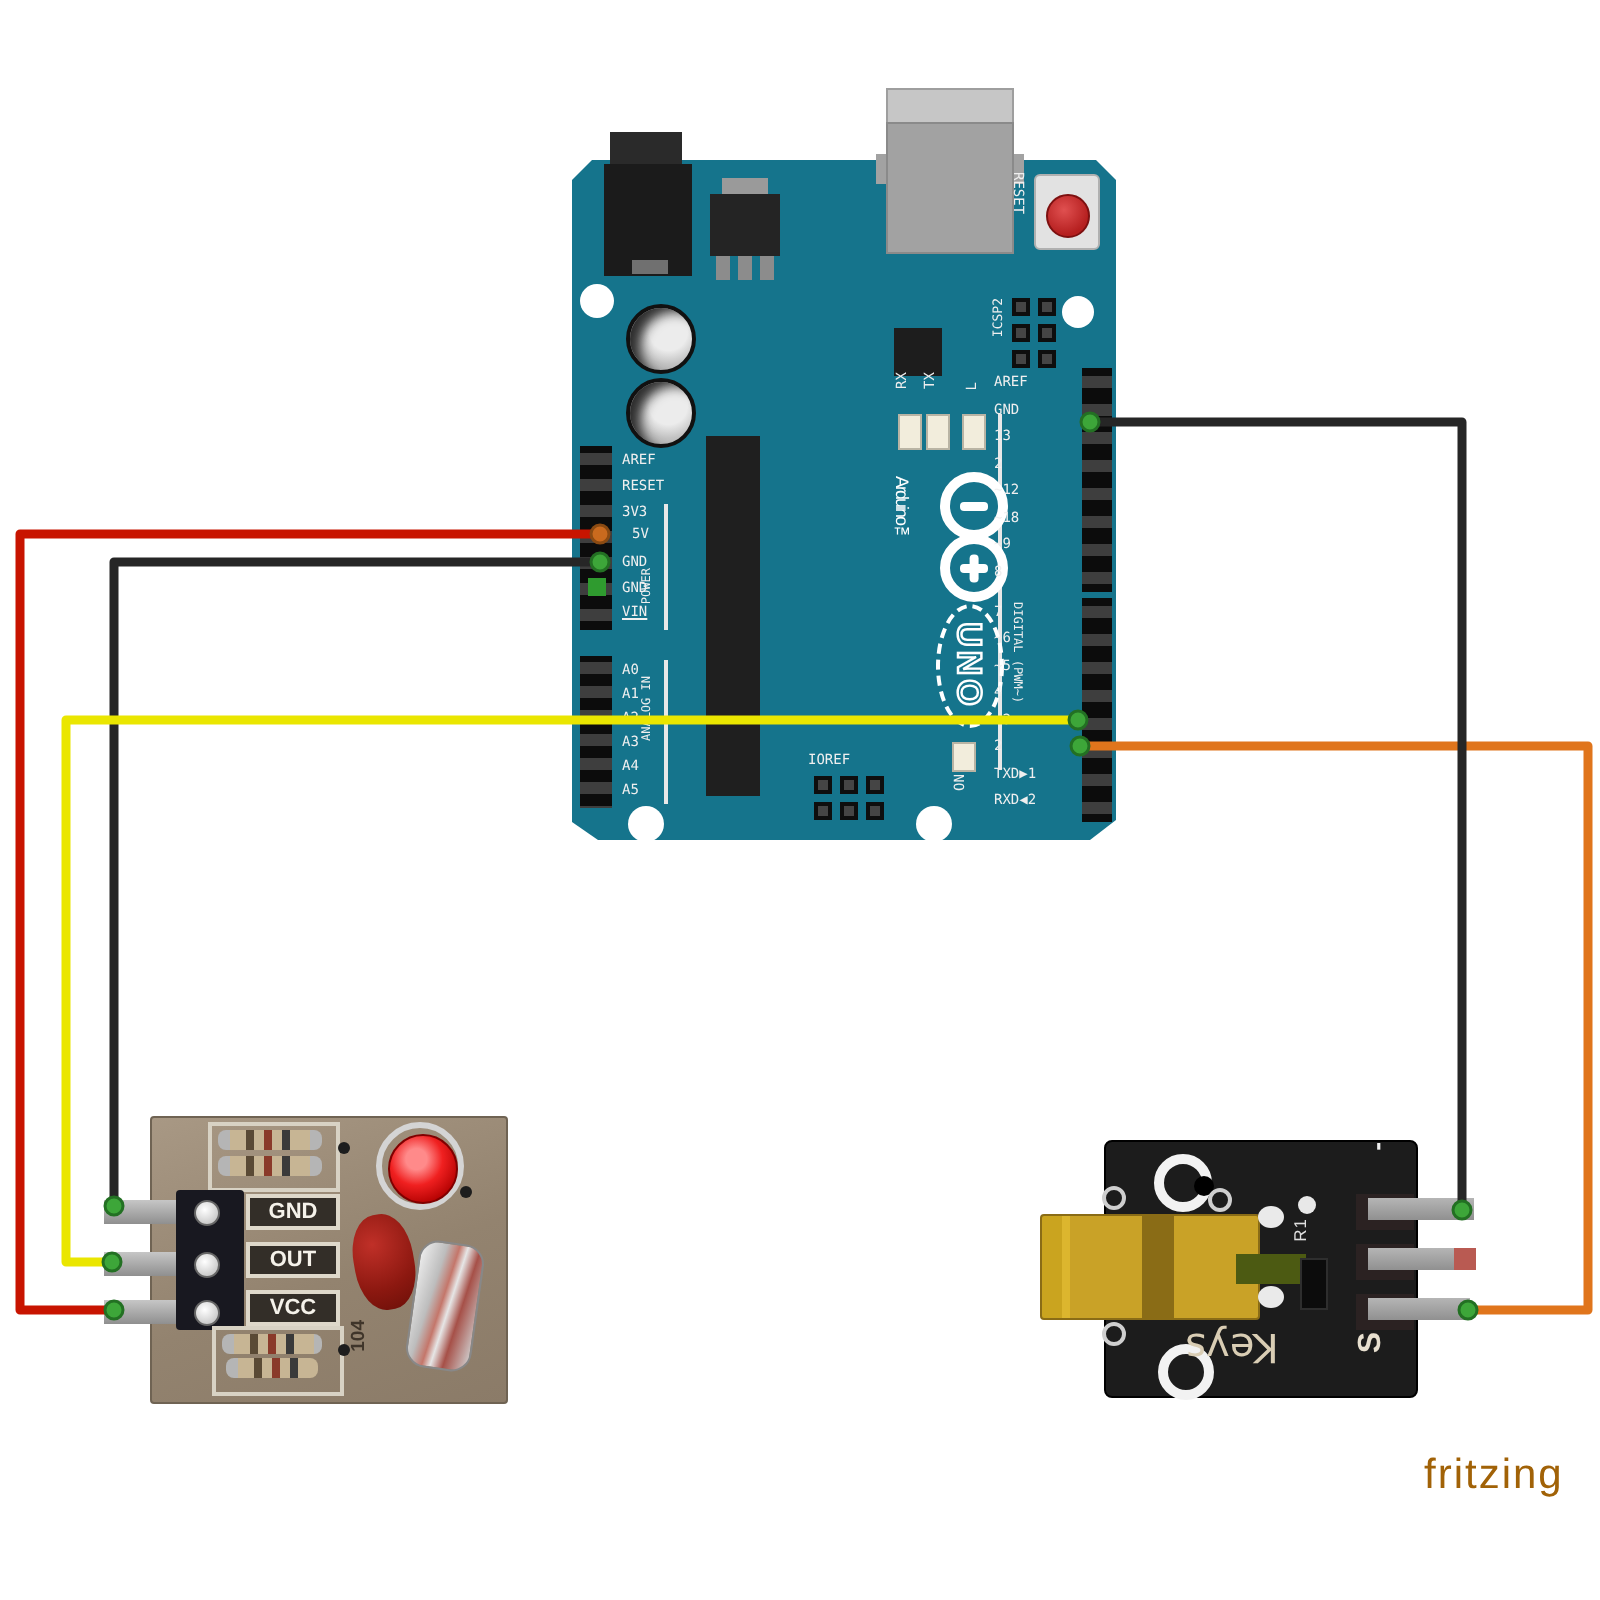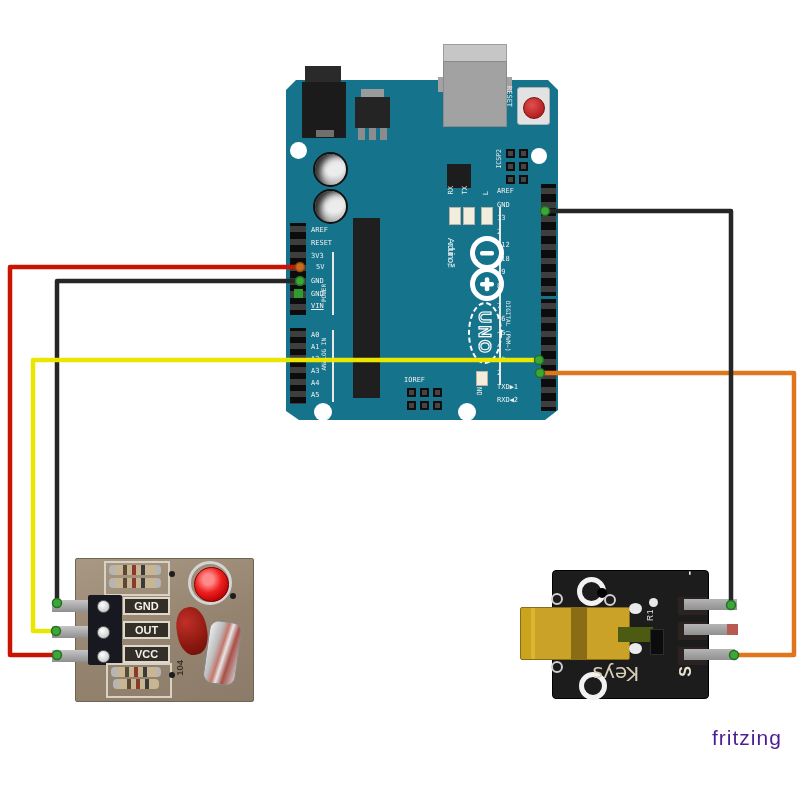--- a/index.html
+++ b/index.html
@@ -30,21 +30,21 @@
     background:linear-gradient(90deg,#b5b5b5 0 6px,#c7b594 6px 14px,#5a4a35 14px 18px,#c7b594 18px 23px,#8a3a2a 23px 27px,#c7b594 27px 32px,#3a3a3a 32px 36px,#c7b594 36px 46px,#b5b5b5 46px 100%);}
   .pinlabelbox{width:47px;height:18px;background:#332e28;border:2px solid #ded8ca;box-sizing:border-box;
                color:#f5f2ea;font:bold 11px/14px "Liberation Sans",sans-serif;text-align:center;}
   .stub{height:12px;background:linear-gradient(180deg,#c6c6c6,#8f8f8f);}
   .dotblk{background:#1d1d1d;border-radius:50%;}
   
   .laserpcb{left:552px;top:570px;width:155px;height:127px;background:#1c1c1c;border:1px solid #000;border-radius:4px;}
   .hdrblock{width:29px;height:18px;background:#2b2222;}
   .lpin{height:11px;background:linear-gradient(180deg,#b5b5b5,#909090);}
   .ringhole{border-radius:50%;background:transparent;}
-  .wm{color:#4c1d95;font:21px "Liberation Sans",sans-serif;letter-spacing:1px;}
+  .wm{color:#a16207;font:21px "Liberation Sans",sans-serif;letter-spacing:1px;}
 </style>
 </head>
 <body>
 
 <div id="canvas">
 
   <div class="a board"></div>
 
   <div class="a" style="left:305px;top:66px;width:36px;height:18px;background:#2a2a2a;"></div>
   <div class="a" style="left:302px;top:82px;width:44px;height:56px;background:#1b1b1b;"></div>

